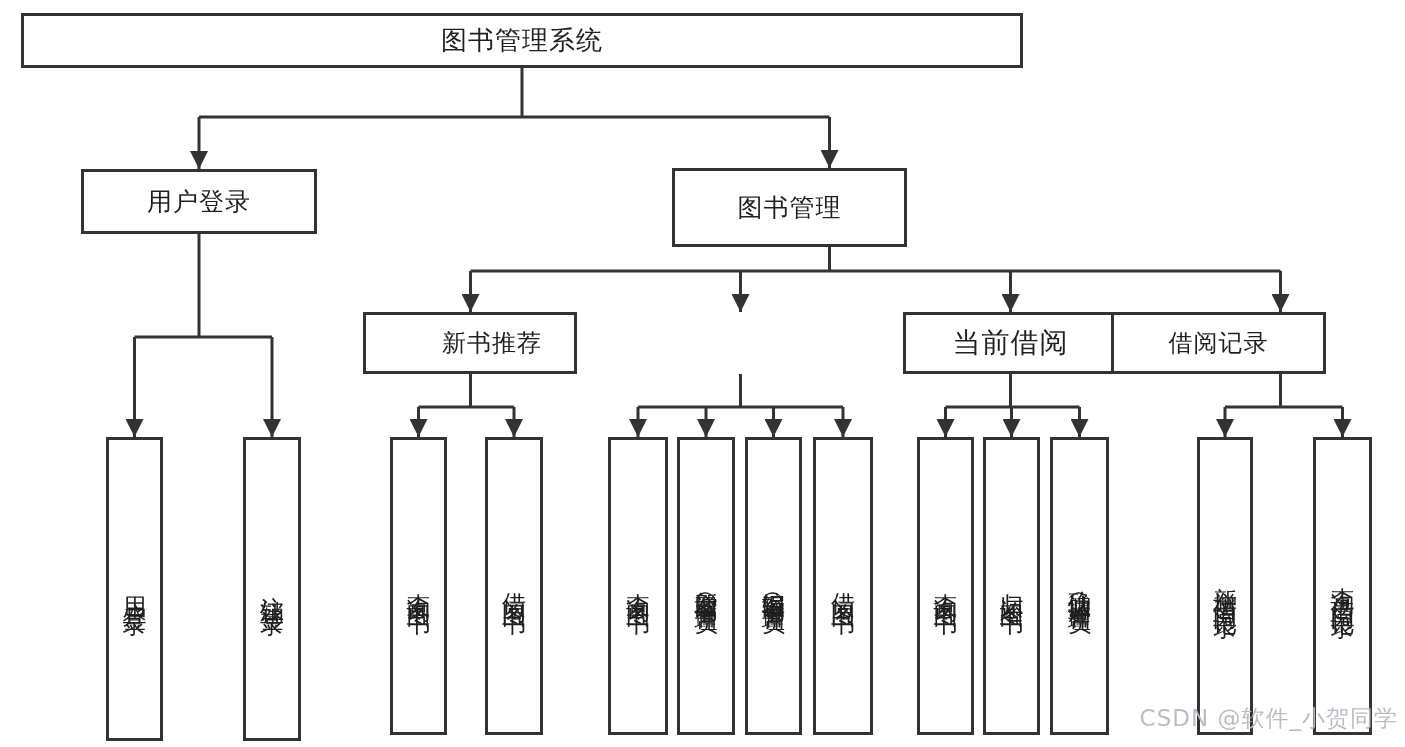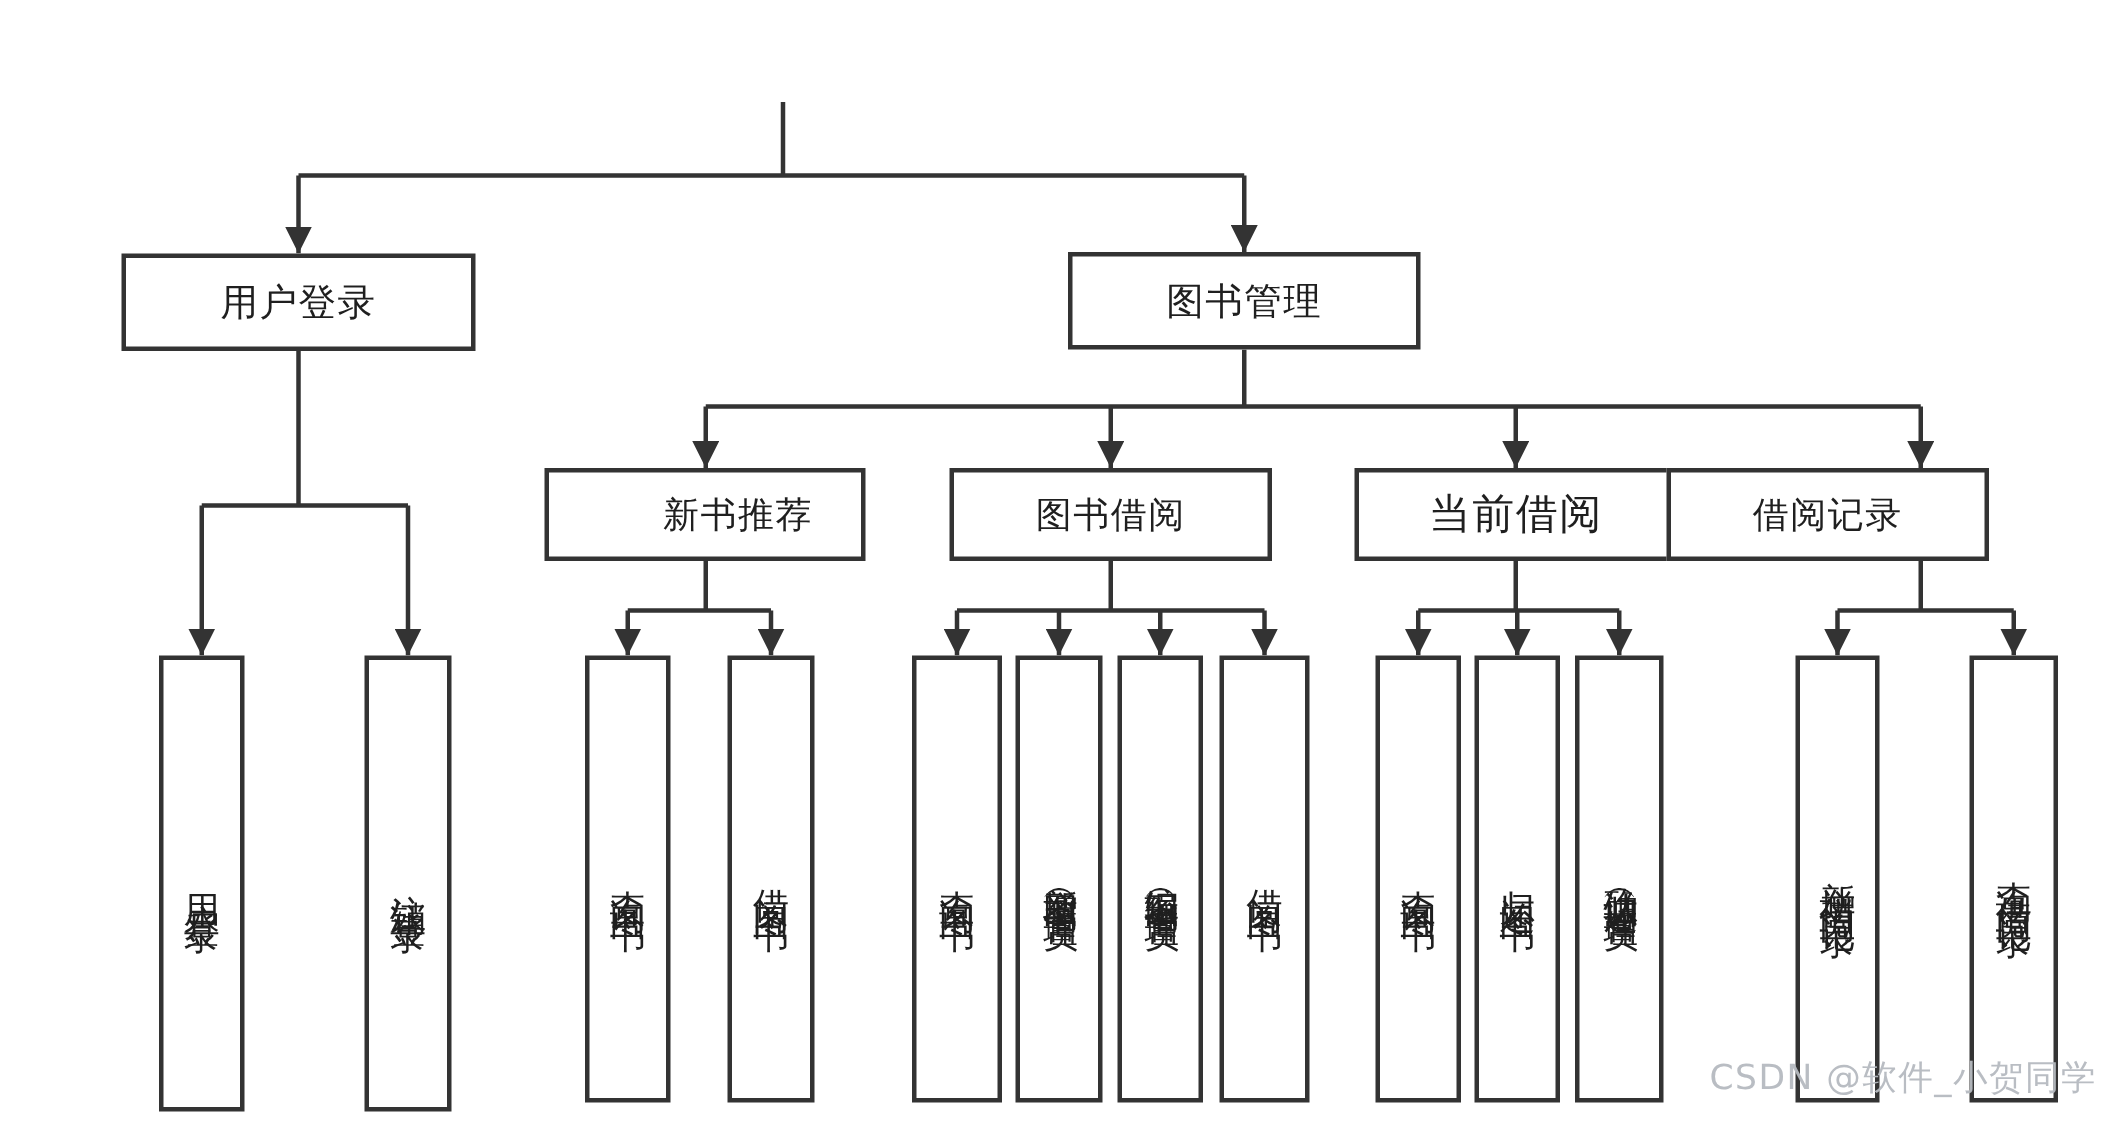--- a/index.html
+++ b/index.html
@@ -110,26 +110,26 @@
     <line class="drop" x1="945.5" y1="407" x2="945.5" y2="437" marker-end="url(#arrow)"></line>
     <line class="drop" x1="1011.5" y1="407" x2="1011.5" y2="437" marker-end="url(#arrow)"></line>
     <line class="drop" x1="1079.5" y1="407" x2="1079.5" y2="437" marker-end="url(#arrow)"></line>
 
     <path class="wire" d="M1280.5,374 V407"></path>
     <path class="wire" d="M1225,407 H1342.5"></path>
     <line class="drop" x1="1225" y1="407" x2="1225" y2="437" marker-end="url(#arrow)"></line>
     <line class="drop" x1="1342.5" y1="407" x2="1342.5" y2="437" marker-end="url(#arrow)"></line>
   </svg>
 
+  <div class="node hbox top" style="left:21px;top:13px;width:1002px;height:55px;">图书管理系统</div>
 
   <div class="node hbox" style="left:81px;top:169px;width:236px;height:65px;">用户登录</div>
-  <div class="node hbox" style="left:712px;top:168px;width:235px;height:65px;">图书管理</div>
+  <div class="node hbox" style="left:672px;top:168px;width:235px;height:79px;">图书管理</div>
 
   <div class="node hbox" style="left:363px;top:312px;width:214px;height:62px;font-size:24px;padding-left:44px;">新书推荐</div>
-  <div class="node hbox" style="left:633px;top:312px;width:215px;height:62px;font-size:24px;">图书借阅</div>
   <div class="node hbox" style="left:903px;top:312px;width:215px;height:62px;font-size:28px;">当前借阅</div>
   <div class="node hbox" style="left:1111px;top:312px;width:215px;height:62px;font-size:24px;">借阅记录</div>
 
   <div class="node vbox" style="left:106px;top:437px;width:57px;height:304px;">用户登录</div>
   <div class="node vbox" style="left:243px;top:437px;width:58px;height:304px;">注销登录</div>
 
   <div class="node vbox" style="left:390px;top:437px;width:57px;height:298px;">查询图书</div>
   <div class="node vbox" style="left:485px;top:437px;width:58px;height:298px;">借阅图书</div>
 
   <div class="node vbox" style="left:608px;top:437px;width:60px;height:298px;">查询图书</div>

